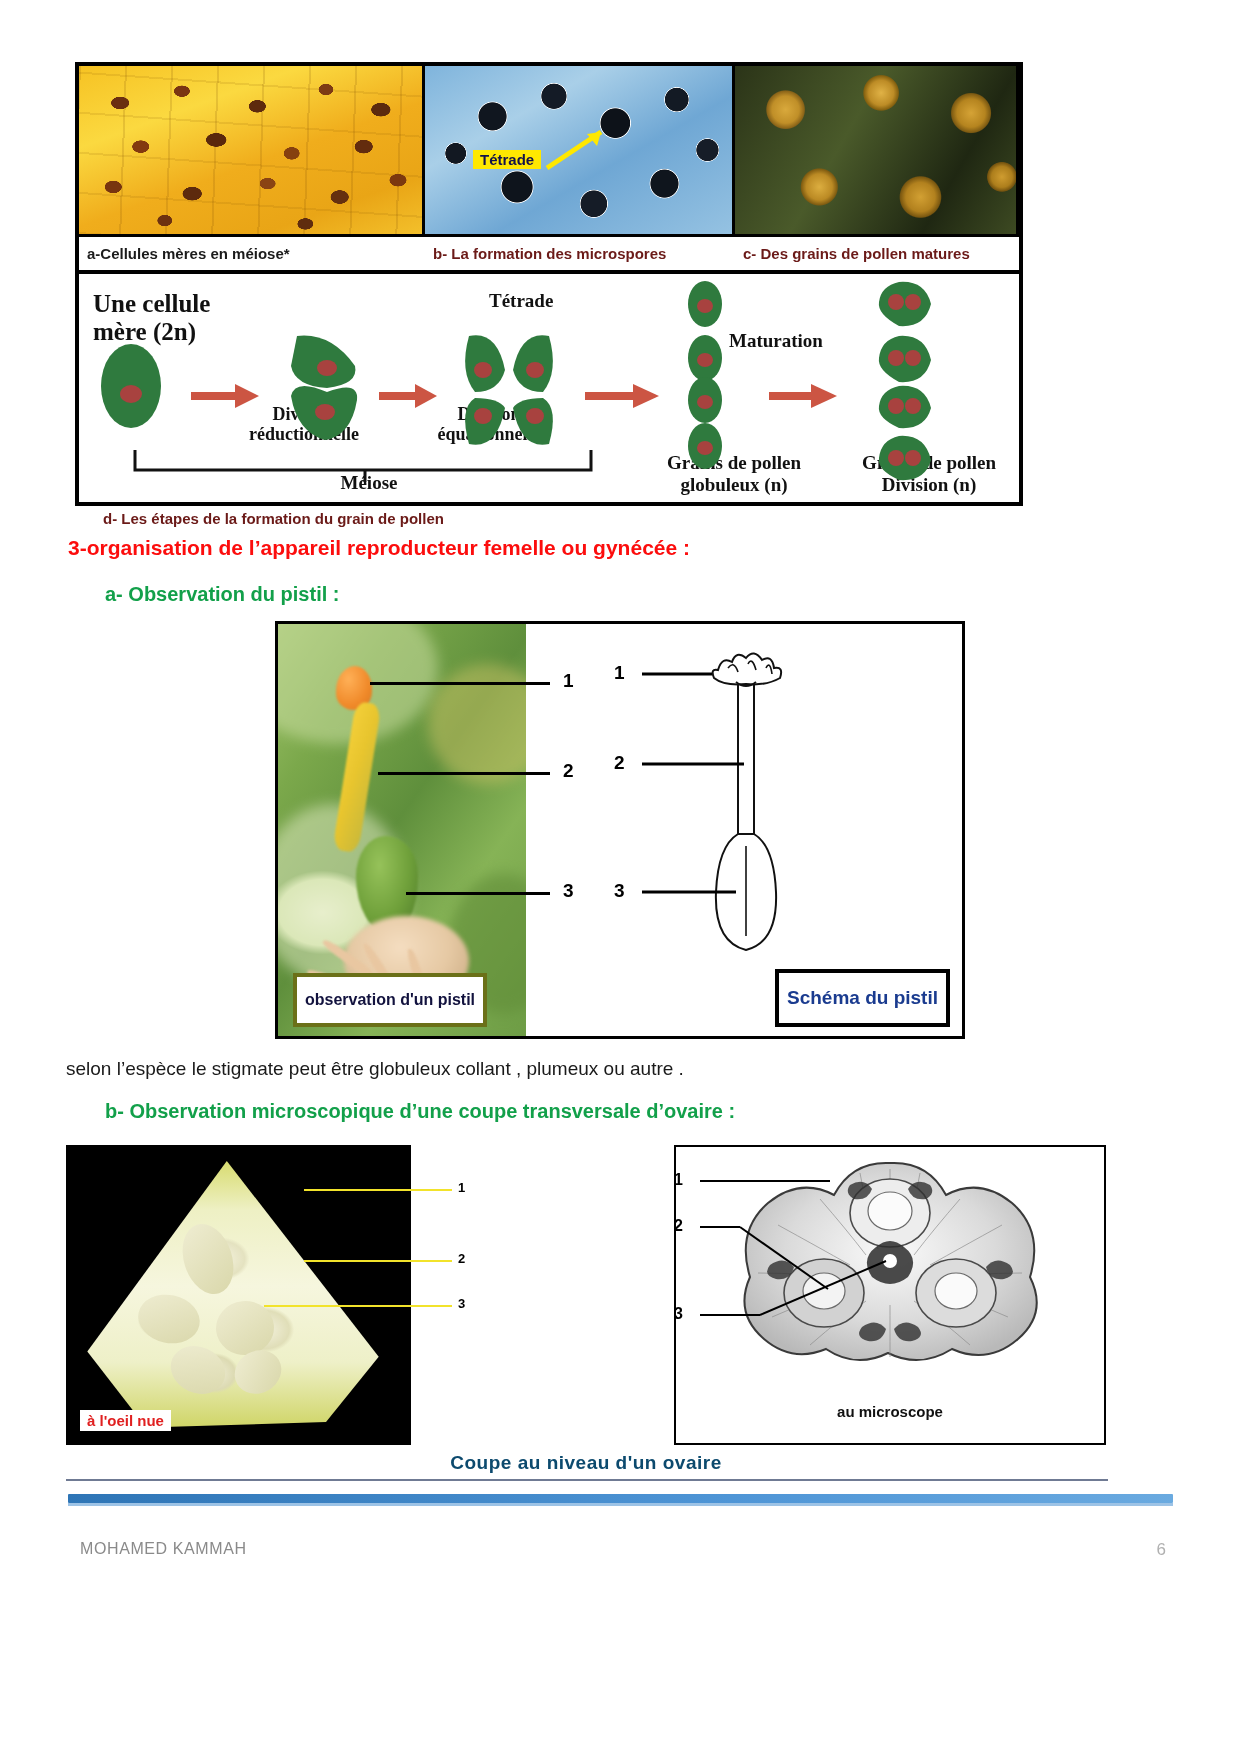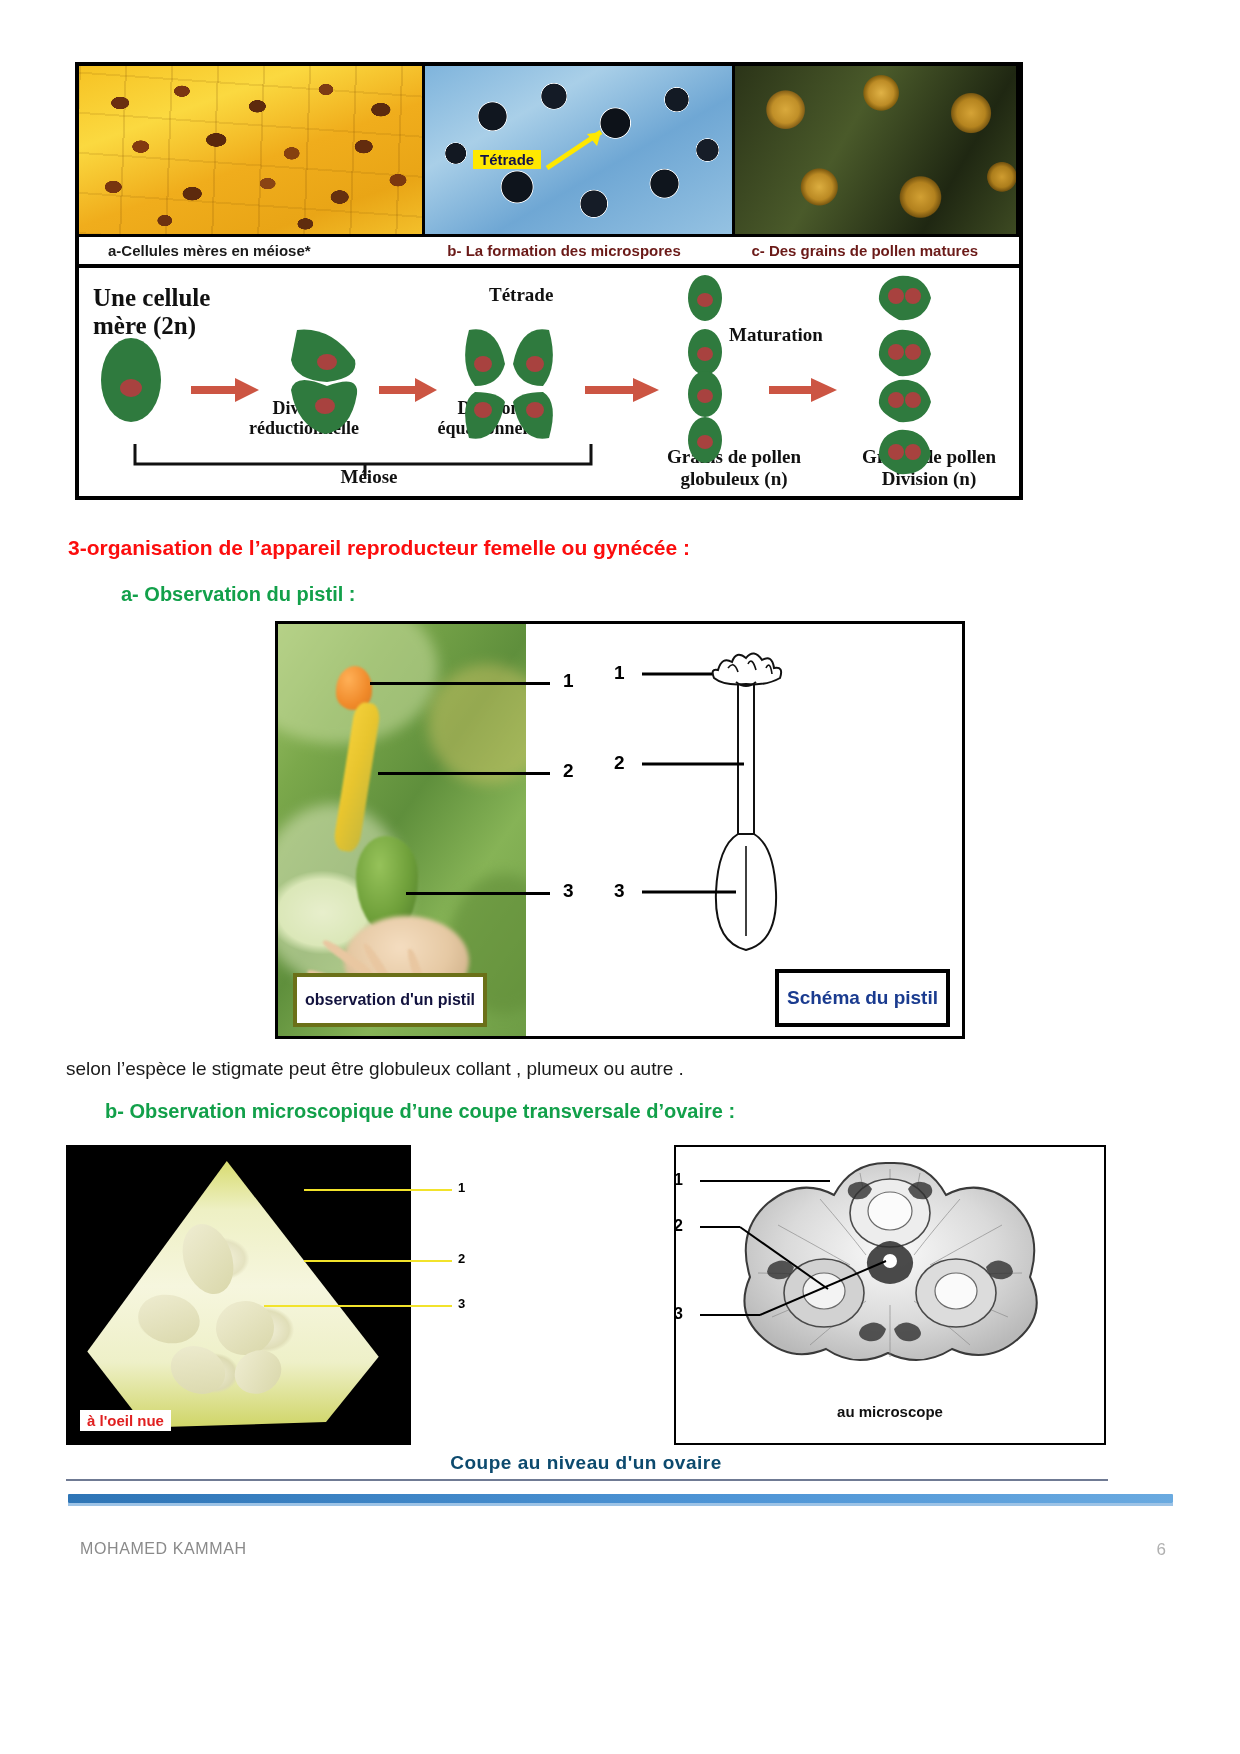--- a/index.html
+++ b/index.html
@@ -87,23 +87,22 @@
       radial-gradient(circle 25px at 30% 72%, #dcae40 0%, #bb8a24 52%, #805c11 72%, transparent 76%),
       radial-gradient(circle 28px at 66% 78%, #d2a033 0%, #b2811e 52%, #7a5710 72%, transparent 76%),
       radial-gradient(circle 20px at 95% 66%, #cf9c30 0%, #ad7e1c 52%, #75530f 72%, transparent 76%),
       linear-gradient(120deg,#2b3418 0%,#4a5a2a 40%,#1f2712 75%,#3d4a22 100%);
   }
 
   .micro-caps {
     display:flex;
     background:#ffffff;
     border-top:3px solid #000;
-    height:30px;
+    height:36px;
     align-items:center;
-    padding-left:21px;
   }
   .micro-cap {
     font-size:15px; font-weight:bold;
     color:#6b1a18;
     padding-left:8px;
     white-space:nowrap;
   }
   .cap-a { width:346px; color:#1b1b1b; }
   .cap-b { width:310px; }
   .cap-c { width:281px; }
@@ -140,21 +139,21 @@
     padding-left:28px;
   }
 
   
   .h-red {
     position:absolute; left:68px; top:536px;
     font-size:21px; font-weight:bold; color:#fc0d0d;
   }
   .h-green-a {
     position:absolute; left:105px; top:583px;
-    font-size:20px; font-weight:bold; color:#12a04a;margin-left:16px;
+    font-size:20px; font-weight:bold; color:#12a04a;
   }
   .h-green-b {
     position:absolute; left:105px; top:1100px;
     font-size:20px; font-weight:bold; color:#12a04a;
   }
   .body-text {
     position:absolute; left:66px; top:1058px;
     font-size:19px; color:#1a1a1a;
   }
 
@@ -438,20 +437,21 @@
       </g>
 
       <g fill="none" stroke="#111" stroke-width="3">
         <path d="M56 176 L56 196 L286 196"></path>
         <path d="M286 196 L512 196 L512 176"></path>
         <path d="M286 196 L286 208"></path>
       </g>
     </svg>
   </div>
 
+  <div class="cap-d">d- Les étapes de la formation du grain de pollen</div>
 </div>
 
 <div class="h-red">3-organisation de l’appareil reproducteur femelle ou gynécée :</div>
 <div class="h-green-a">a-  Observation du pistil :</div>
 
 <div class="fig-pistil">
 
   <div class="pistil-photo">
     <div class="pp-blur" style="left:-40px;top:-30px;width:200px;height:150px;background:#c9dda0;opacity:.55;"></div>
     <div class="pp-blur" style="left:150px;top:40px;width:120px;height:120px;background:#d7c96a;opacity:.45;"></div>

